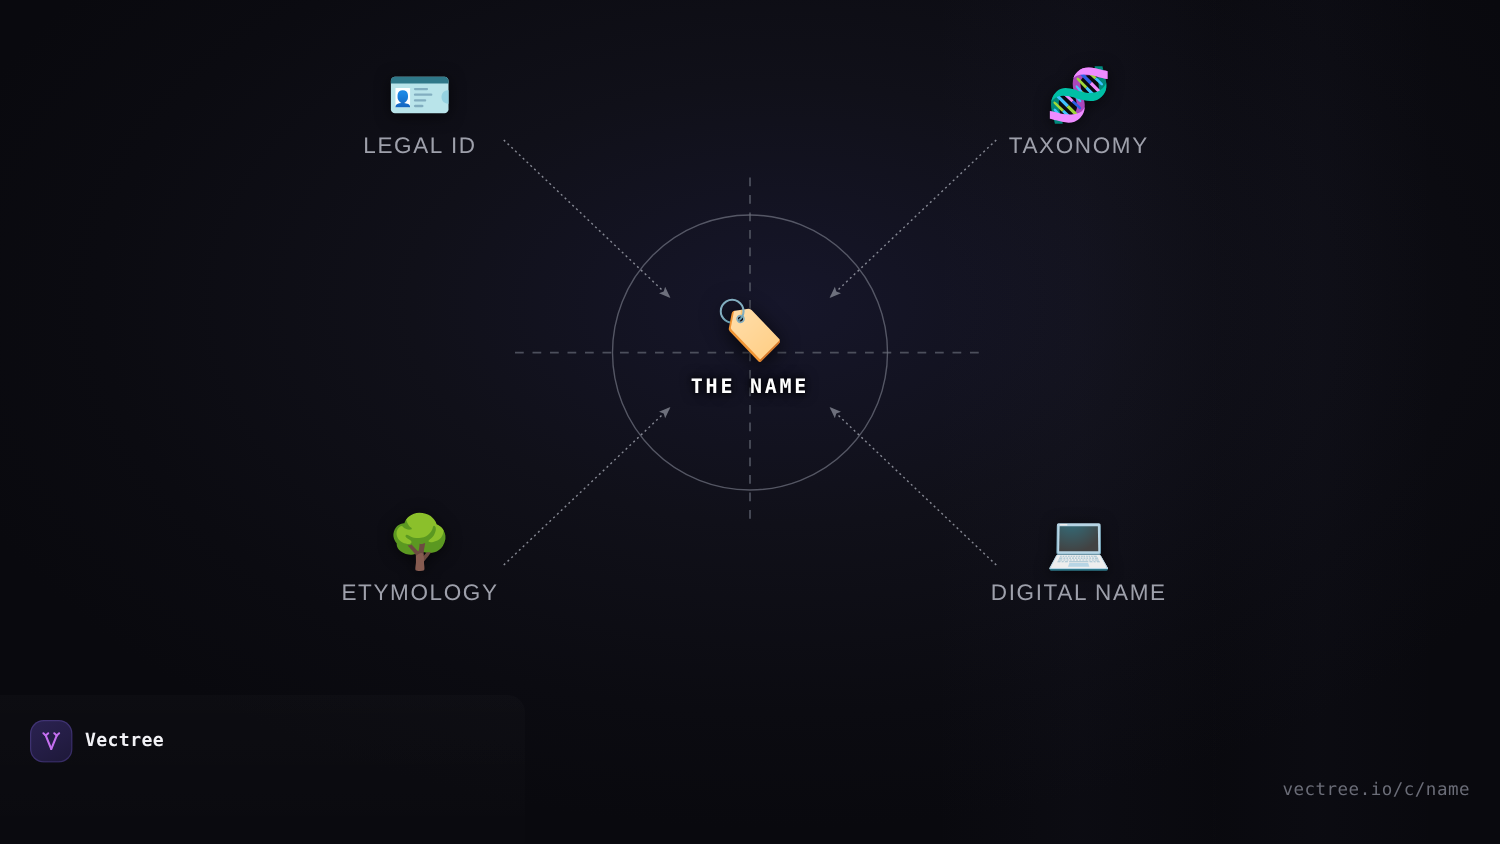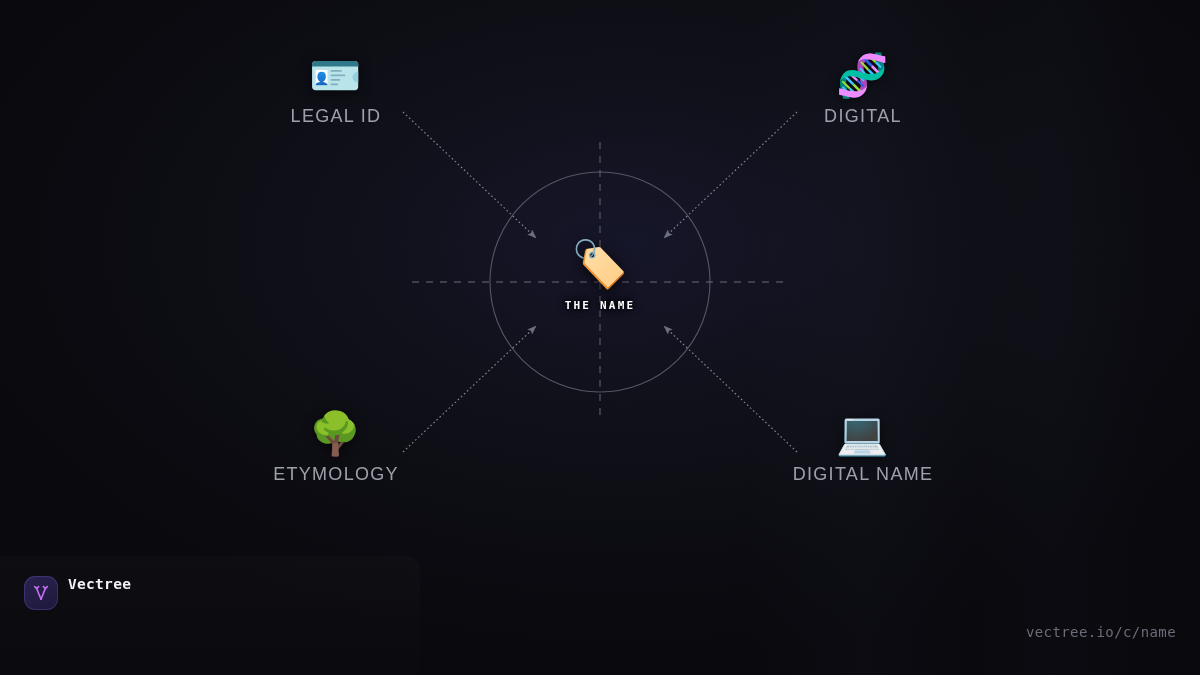--- a/index.html
+++ b/index.html
@@ -85,33 +85,33 @@
     font-size:46px;
     line-height:56px;
     display:block;
     font-family:"DejaVu Sans", sans-serif;
     filter:drop-shadow(0 3px 8px rgba(0,0,0,0.75));
   }
   .center-node .c-label {
     display:inline-block;
     margin-top:7px;
     font-family:"DejaVu Sans Mono", monospace;
-    font-size:11px;
+    font-size:16px;
     font-weight:700;
     letter-spacing:2.2px;
     color:#ffffff;
     white-space:nowrap;
     text-shadow:0 0 10px rgba(0,0,0,0.95), 0 0 4px rgba(0,0,0,1);
   }
 
   
   .brand {
     position:absolute;
     left:24px; top:576px;
-    display:flex; gap:10px;
+    display:flex; align-items:center; gap:10px;
   }
   .brand-mark {
     width:34px; height:34px;
     border-radius:11px;
     background:linear-gradient(150deg,#2a2250 0%, #241d45 55%, #1d1838 100%);
     box-shadow:inset 0 0 0 1px rgba(150,120,255,0.22);
     display:flex; align-items:center; justify-content:center;
   }
   .brand-name {
     font-family:"DejaVu Sans Mono", monospace;
@@ -164,21 +164,21 @@
     <line x1="797" y1="452" x2="664" y2="326" stroke="#9a9da8" stroke-width="1.15" stroke-dasharray="1.6 2.6" marker-end="url(#arrowhead)" opacity="0.85"></line>
   </svg>
 
   <div class="node" id="node-legal-id">
     <span class="emoji">🪪</span>
     <span class="nlabel">LEGAL ID</span>
   </div>
 
   <div class="node" id="node-taxonomy">
     <span class="emoji">🧬</span>
-    <span class="nlabel">DIGITAL</span>
+    <span class="nlabel">TAXONOMY</span>
   </div>
 
   <div class="node" id="node-etymology">
     <span class="emoji">🌳</span>
     <span class="nlabel">ETYMOLOGY</span>
   </div>
 
   <div class="node" id="node-digital">
     <span class="emoji">💻</span>
     <span class="nlabel">DIGITAL NAME</span>

